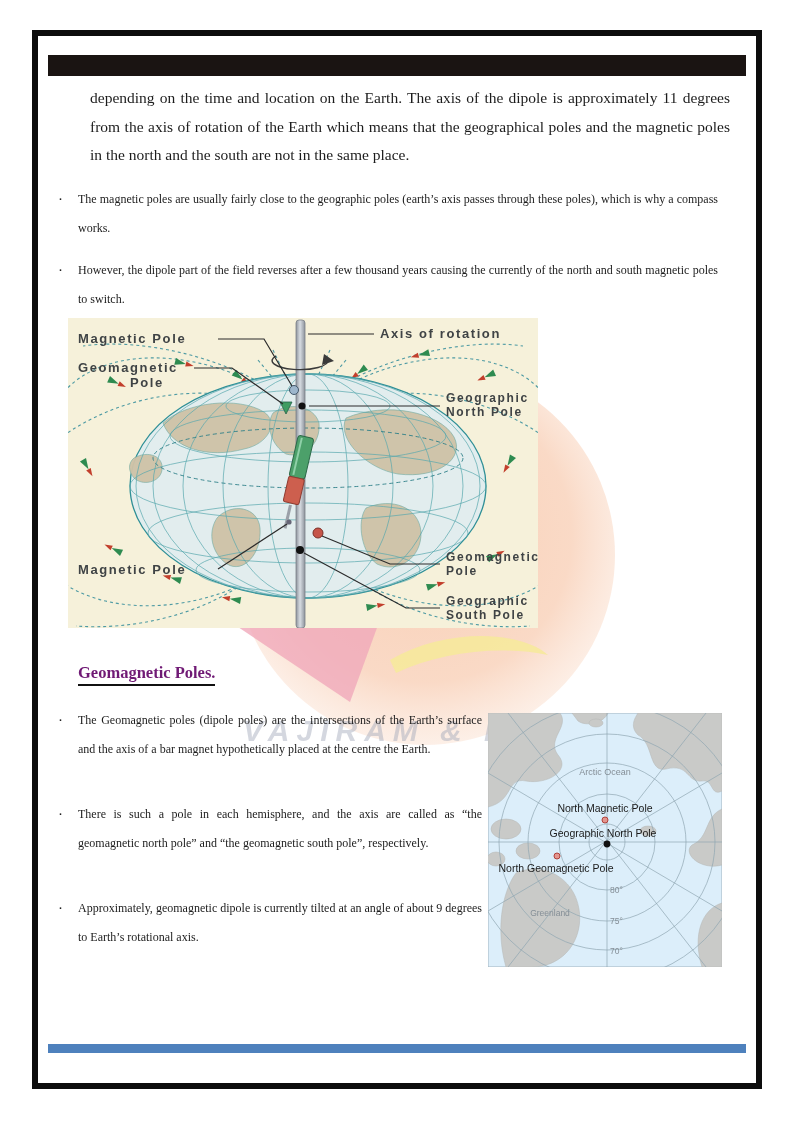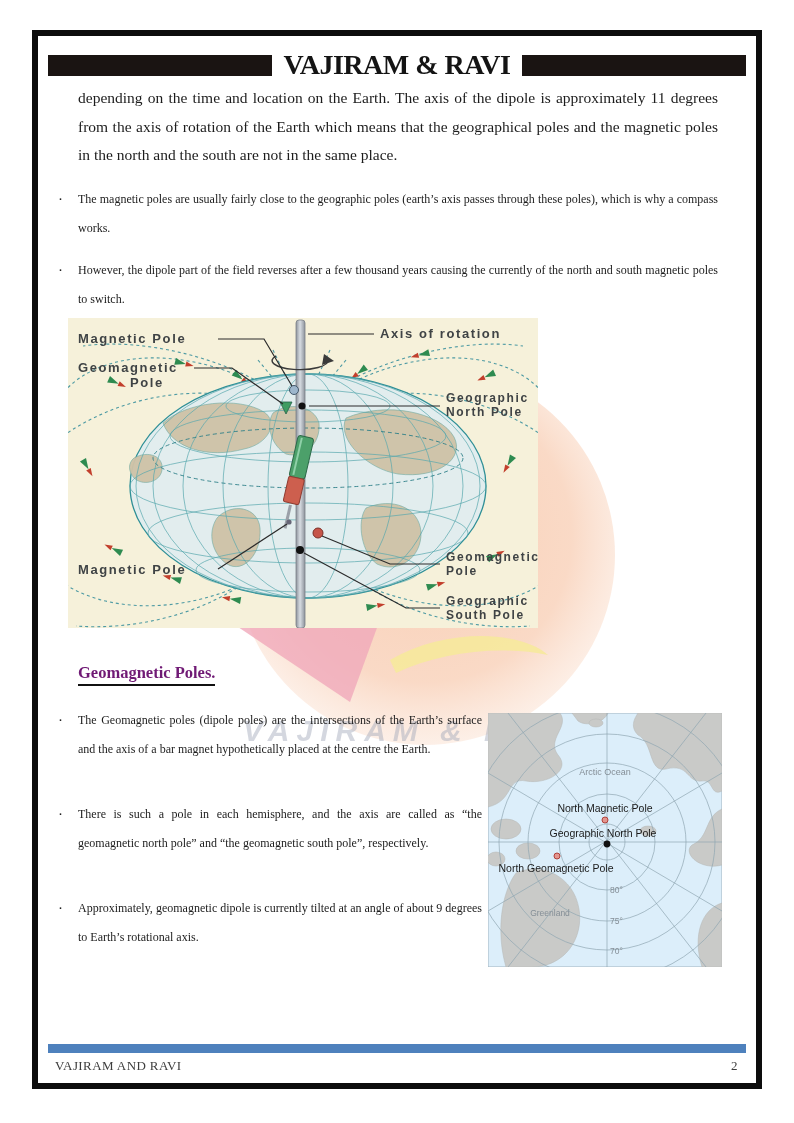--- a/index.html
+++ b/index.html
@@ -16,21 +16,21 @@
     position:absolute;left:48px;top:52px;width:698px;height:26px;
     display:flex;align-items:center;z-index:3;
   }
   .hbar{flex:1;height:21px;background:#1a1412;}
   .htitle{
     padding:0 12px;font-family:"Liberation Serif",serif;font-weight:bold;
     font-size:28px;letter-spacing:-0.5px;color:#141414;white-space:nowrap;line-height:26px;
   }
   
   .para{
-    position:absolute;text-align:justify;font-size:15.5px;line-height:28.5px;z-index:2;
+    position:absolute;text-align:justify;font-size:15.5px;line-height:28.5px;z-index:2;margin-left:12px;
   }
   .bullet-row{position:absolute;display:flex;z-index:2;}
   .bdot{width:20px;font-size:15px;line-height:28.5px;color:#222;flex:0 0 20px;}
   .btext{flex:1;text-align:justify;font-size:12px;line-height:28.5px;}
   .sec-heading{
     position:absolute;left:78px;top:663px;z-index:2;
     font-size:16.5px;font-weight:bold;color:#701a75;
     border-bottom:2px solid #111;padding-bottom:1px;
   }
   
@@ -72,21 +72,20 @@
     <circle cx="225" cy="225" r="190" fill="url(#wmg)"></circle>
     <polygon points="35,295 178,295 150,372" fill="#f0a9ba" opacity="0.8"></polygon>
     <path d="M190,330 C245,298 320,300 348,325 C300,315 240,322 196,343 Z" fill="#f6e99c" opacity="0.9"></path>
   </svg>
   <div class="wm-text">VAJIRAM &amp; RA</div>
 
   <div class="frame"></div>
 
   <div class="header">
     <div class="hbar"></div>
-    <div class="htitle">VAJIRAM &amp; RAVI</div>
     <div class="hbar"></div>
   </div>
 
   <div class="para" style="left:78px;top:84px;width:640px;">depending on the time and location on the Earth. The axis of the dipole is approximately 11 degrees from the axis of rotation of the Earth which means that the geographical poles and the magnetic poles in the north and the south are not in the same place.</div>
 
   <div class="bullet-row" style="left:58px;top:185px;width:660px;">
     <div class="bdot">·</div>
     <div class="btext">The magnetic poles are usually fairly close to the geographic poles (earth’s axis passes through these poles), which is why a compass works.</div>
   </div>
   <div class="bullet-row" style="left:58px;top:256px;width:660px;">
@@ -264,18 +263,14 @@
       <circle cx="69" cy="143" r="3" fill="#e4968f" stroke="#b0413a" stroke-width="1"></circle>
       <text class="mlabel-dark" font-size="10.5" x="68" y="159" text-anchor="middle">North Geomagnetic Pole</text>
       <text class="mlabel-gray" font-size="8.5" x="62" y="203" text-anchor="middle">Greenland</text>
       <text class="mlabel-gray" font-size="8.5" x="122" y="180">80°</text>
       <text class="mlabel-gray" font-size="8.5" x="122" y="211">75°</text>
       <text class="mlabel-gray" font-size="8.5" x="122" y="241">70°</text>
     </g>
   </svg>
 
   <div class="footer-bar" style="background:#4e81bd;"></div>
-  <div class="footer-row">
-    <div class="footer-left">VAJIRAM AND RAVI</div>
-    <div class="footer-page">2</div>
-  </div>
 
 </div>
 
 </body></html>

